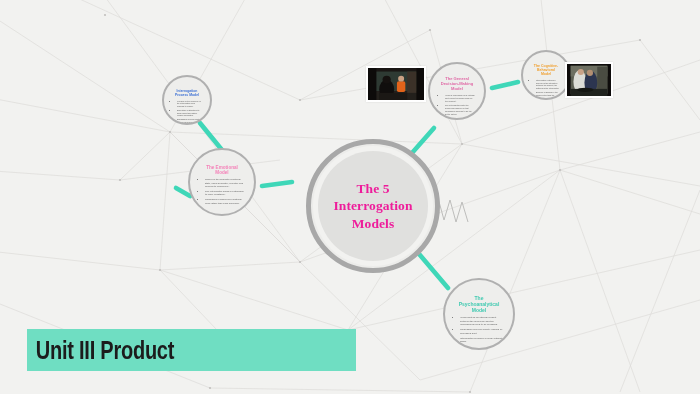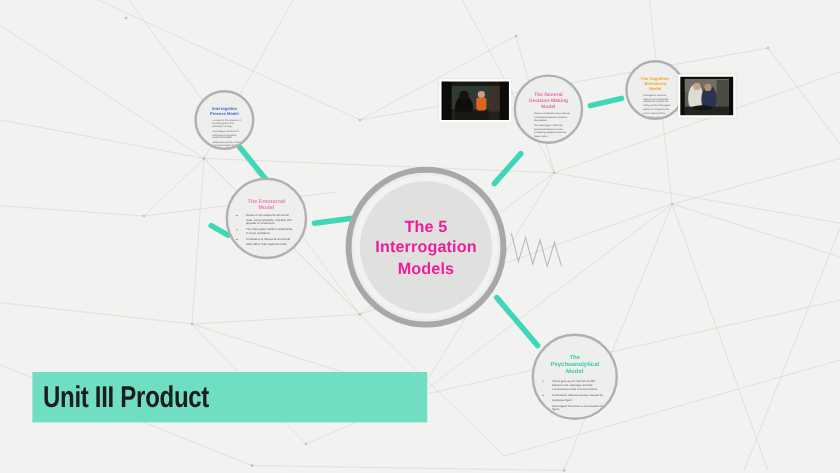--- a/index.html
+++ b/index.html
@@ -15,22 +15,22 @@
     background: #f2f2f0;
     overflow: hidden;
   }
   #netbg { position: absolute; inset: 0; width: 700px; height: 394px; }
   #connectors { position: absolute; inset: 0; width: 700px; height: 394px; }
   #zigzag { position: absolute; left: 424px; top: 192px; width: 46px; height: 34px; }
 
   
   .center-node {
     position: absolute;
-    left: 288px; top: 139px;
-    width: 134px; height: 134px;
+    left: 306px; top: 139px;
+    width: 134px; height: 134px; font-family: Liberation Serif, serif;
   }
   .center-ring-outer {
     position: absolute; inset: 0;
     border-radius: 50%;
     border: 5px solid #a8a8a8;
     background: #ececea;
   }
   .center-ring-gap {
     position: absolute; left: 7px; top: 7px; right: 7px; bottom: 7px;
     border-radius: 50%;
@@ -124,21 +124,21 @@
     width: 100%; height: 100%;
     overflow: hidden;
     background: #14100e;
   }
   #photo-interrogation-room { left: 366px; top: 66px; width: 60px; height: 36px; }
   #photo-interview-table { left: 565px; top: 62px; width: 48px; height: 36px; }
 
   
   #title-banner {
     position: absolute;
-    left: 27px; top: 310px;
+    left: 27px; top: 329px;
     width: 329px; height: 42px;
     background: #6fdec2;
     display: flex;
     align-items: center;
   }
   #title-banner .banner-text {
     color: #1c1c1c;
     font-size: 25px;
     font-weight: bold;
     letter-spacing: -0.3px;

